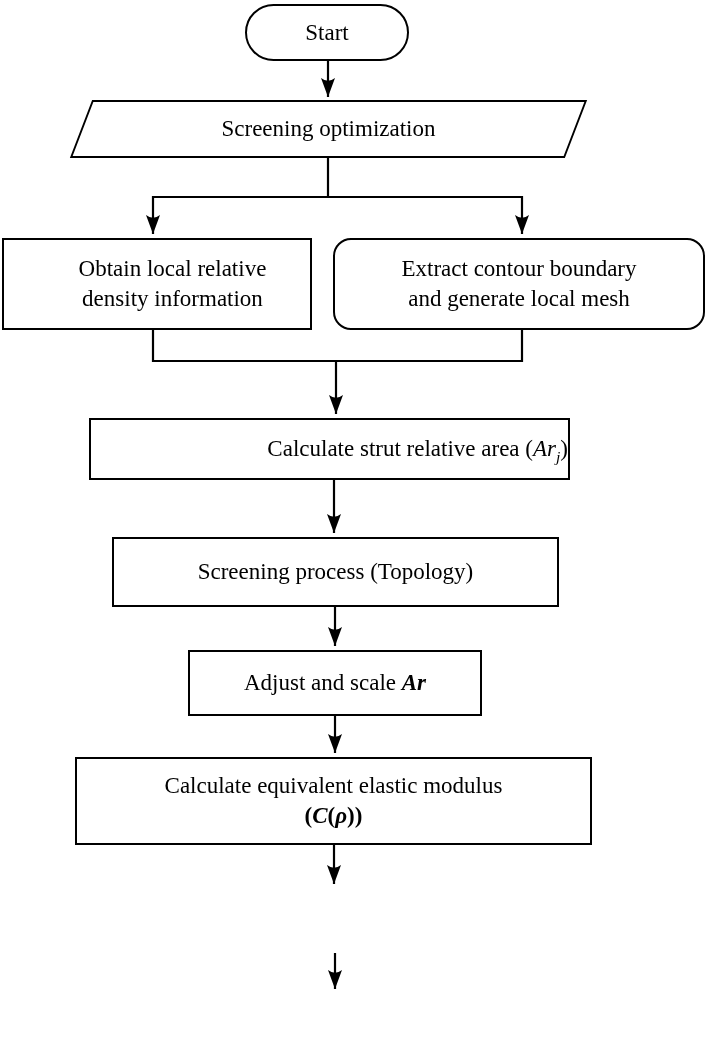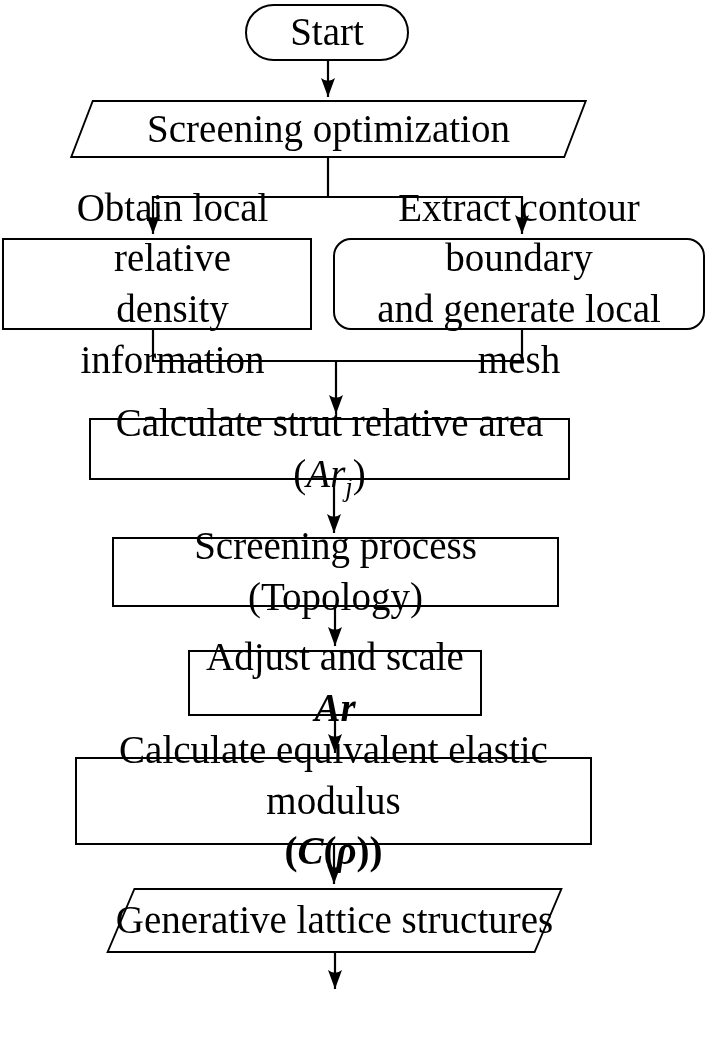--- a/index.html
+++ b/index.html
@@ -24,21 +24,21 @@
     height: 1049px;
     pointer-events: none;
   }
   .node {
     position: absolute;
     display: flex;
     align-items: center;
     justify-content: center;
     text-align: center;
     box-sizing: border-box;
-    font-size: 39px;
+    font-size: 23px;
     line-height: 1.3;
     background: #ffffff;
     font-family: Liberation Serif, serif;
   }
   .rect  { border: 2.5px solid #000000; }
   .stadium { border: 2.8px solid #000000; border-radius: 32px; }
   .para { background: transparent; }
   .para .para-bg {
     position: absolute;
     top: 0;
@@ -130,19 +130,15 @@
     <span><span>Adjust and scale </span><span class="bi">Ar</span></span>
   </div>
 
   <div id="node-calc-modulus" class="node rect">
     <span>
       <span>Calculate equivalent elastic modulus</span><br>
       <span class="bold"><span>(</span><span class="bi">C</span><span>(</span><span class="bi">ρ</span><span>))</span></span>
     </span>
   </div>
 
-  <div id="node-generative" class="node para">
-    <div class="para-bg"></div>
-    <span class="label">Generative lattice structures</span>
-  </div>
 
 
 </div>
 
 </body></html>

